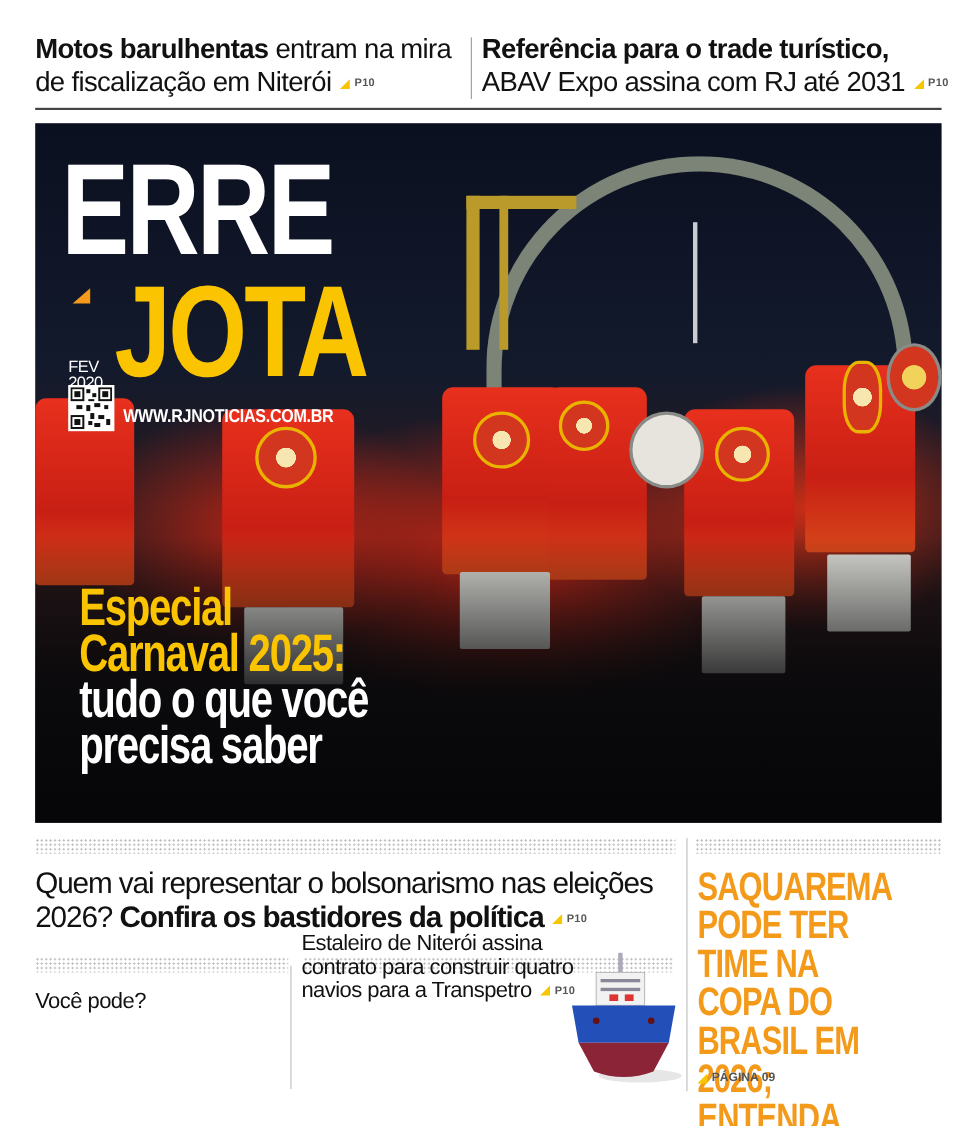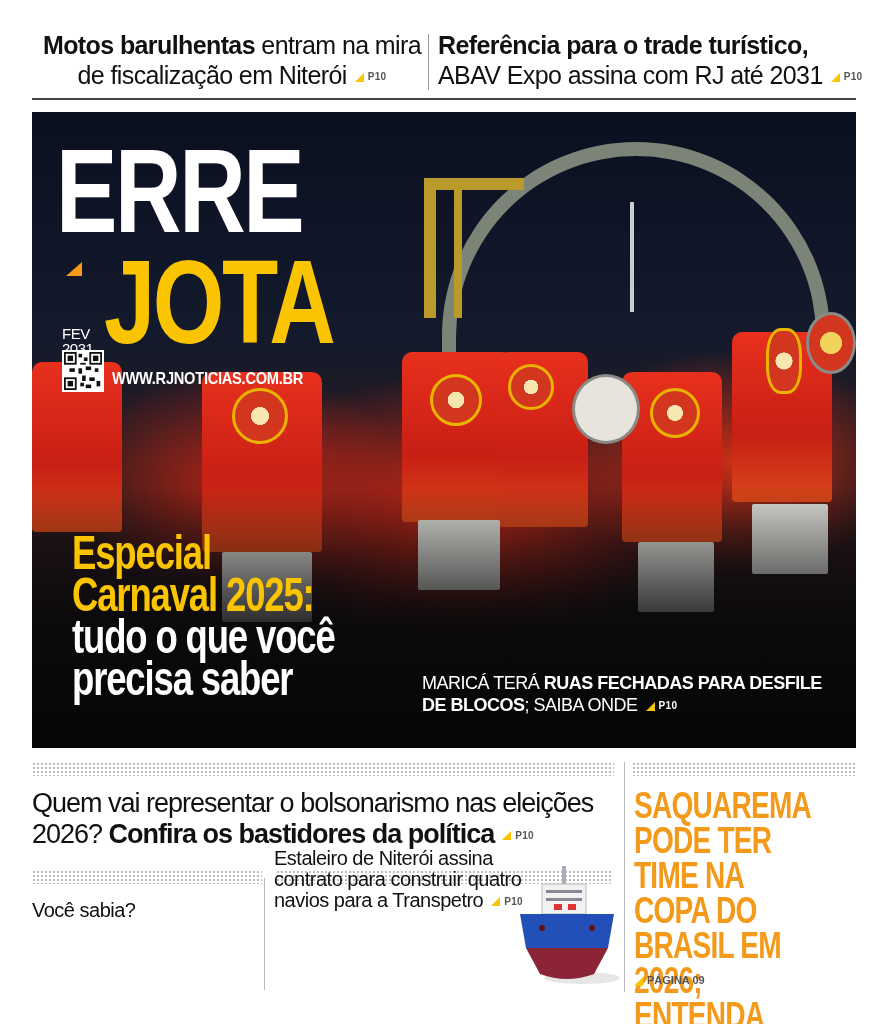--- a/index.html
+++ b/index.html
@@ -5,21 +5,21 @@
   html,body{margin:0;padding:0;}
   body{width:888px;height:1024px;background:#fff;position:relative;overflow:hidden;font-family:"Liberation Sans","DejaVu Sans",sans-serif;color:#111;}
   .abs{position:absolute;}
   .tri{display:inline-block;width:0;height:0;border-left:9px solid transparent;border-bottom:9px solid #f7c600;vertical-align:middle;margin:0 4px 0 8px;}
   .pref{font-size:10px;font-weight:bold;color:#555;vertical-align:middle;letter-spacing:.3px;}
   .pref.light{color:#fff;}
 
   
   .top-h{top:30px;font-size:25px;line-height:30px;letter-spacing:-.6px;color:#111;}
   .top-h b{font-weight:900;}
-  #top-left{left:32px;width:400px;text-align:center;}
+  #top-left{left:32px;width:400px;}
   #top-right{left:438px;width:430px;}
   #top-divider{left:428px;top:34px;width:1px;height:56px;background:#999;}
   #top-rule{left:32px;top:98px;width:824px;height:2px;background:#444;}
 
   
   #hero{left:32px;top:112px;width:824px;height:636px;overflow:hidden;
     background:
       radial-gradient(ellipse 40% 30% at 52% 62%, rgba(230,40,20,.85), rgba(0,0,0,0) 70%),
       radial-gradient(ellipse 30% 25% at 85% 55%, rgba(240,50,20,.8), rgba(0,0,0,0) 70%),
       radial-gradient(ellipse 30% 25% at 25% 58%, rgba(220,40,20,.75), rgba(0,0,0,0) 70%),
@@ -112,21 +112,21 @@
   <div class="shorts" style="left:386px;top:408px;width:82px;height:70px;"></div>
   <div class="shorts" style="left:606px;top:430px;width:76px;height:70px;"></div>
   <div class="shorts" style="left:720px;top:392px;width:76px;height:70px;"></div>
 
   <div class="dark-fade"></div>
 
   <div id="logo-erre" class="abs">ERRE</div>
   <div id="issue-tri" class="abs"></div>
   <div id="issue-info" class="abs">
     <span id="issue-month">FEV</span>
-    <span id="issue-year">2031</span>
+    <span id="issue-year">2020</span>
     <span id="issue-number">40</span>
     <span id="issue-year-label">ANO IV</span>
   </div>
   <div id="logo-jota" class="abs">JOTA</div>
   <div id="qr" class="abs">
     <svg width="38" height="38" viewBox="0 0 21 21">
       <rect width="21" height="21" fill="#fff"></rect>
       <g fill="#111">
         <rect x="0" y="0" width="7" height="7"></rect>
           <rect x="1" y="1" width="5" height="5" fill="#fff"></rect>
@@ -154,39 +154,36 @@
   </div>
   <div id="site-url" class="abs">WWW.RJNOTICIAS.COM.BR</div>
 
   <div id="special" class="abs">
     <span class="y">Especial</span>
     <span class="y">Carnaval 2025:</span>
     <span class="w">tudo o que você</span>
     <span class="w">precisa saber</span>
   </div>
 
-  <div id="sub3" class="sub">
-    <span>MARICÁ TERÁ </span><b>RUAS FECHADAS PARA DESFILE DE BLOCOS</b><span>; SAIBA ONDE</span><span class="tri"></span><span class="pref light">P10</span>
-  </div>
 </div>
 
 <div id="dots-main" class="dots"></div>
 <div id="dots-right" class="dots"></div>
 <div id="vdiv-right" class="abs"></div>
 
 <div id="politics" class="abs">
   <span>Quem vai representar o bolsonarismo nas eleições 2026? </span><b>Confira os bastidores da política</b><span class="tri"></span><span class="pref">P10</span>
 </div>
 
 <div id="dots-bl" class="dots"></div>
 <div id="dots-bm" class="dots"></div>
 <div id="vdiv-bottom" class="abs"></div>
 
 <div id="health" class="abs">
-  <span>Você sabia?</span>
+  <span>Você pode?</span>
 </div>
 
 <div id="ship-story" class="abs">
   <span>Estaleiro de Niterói assina contrato para construir quatro navios para a Transpetro</span><span class="tri"></span><span class="pref">P10</span>
 </div>
 
 <div id="ship" class="abs">
   <svg width="110" height="120" viewBox="0 0 110 120">
     <ellipse cx="70" cy="112" rx="38" ry="6" fill="#e6e6e6"></ellipse>
     <rect x="50" y="0" width="4" height="22" fill="#aab"></rect>

